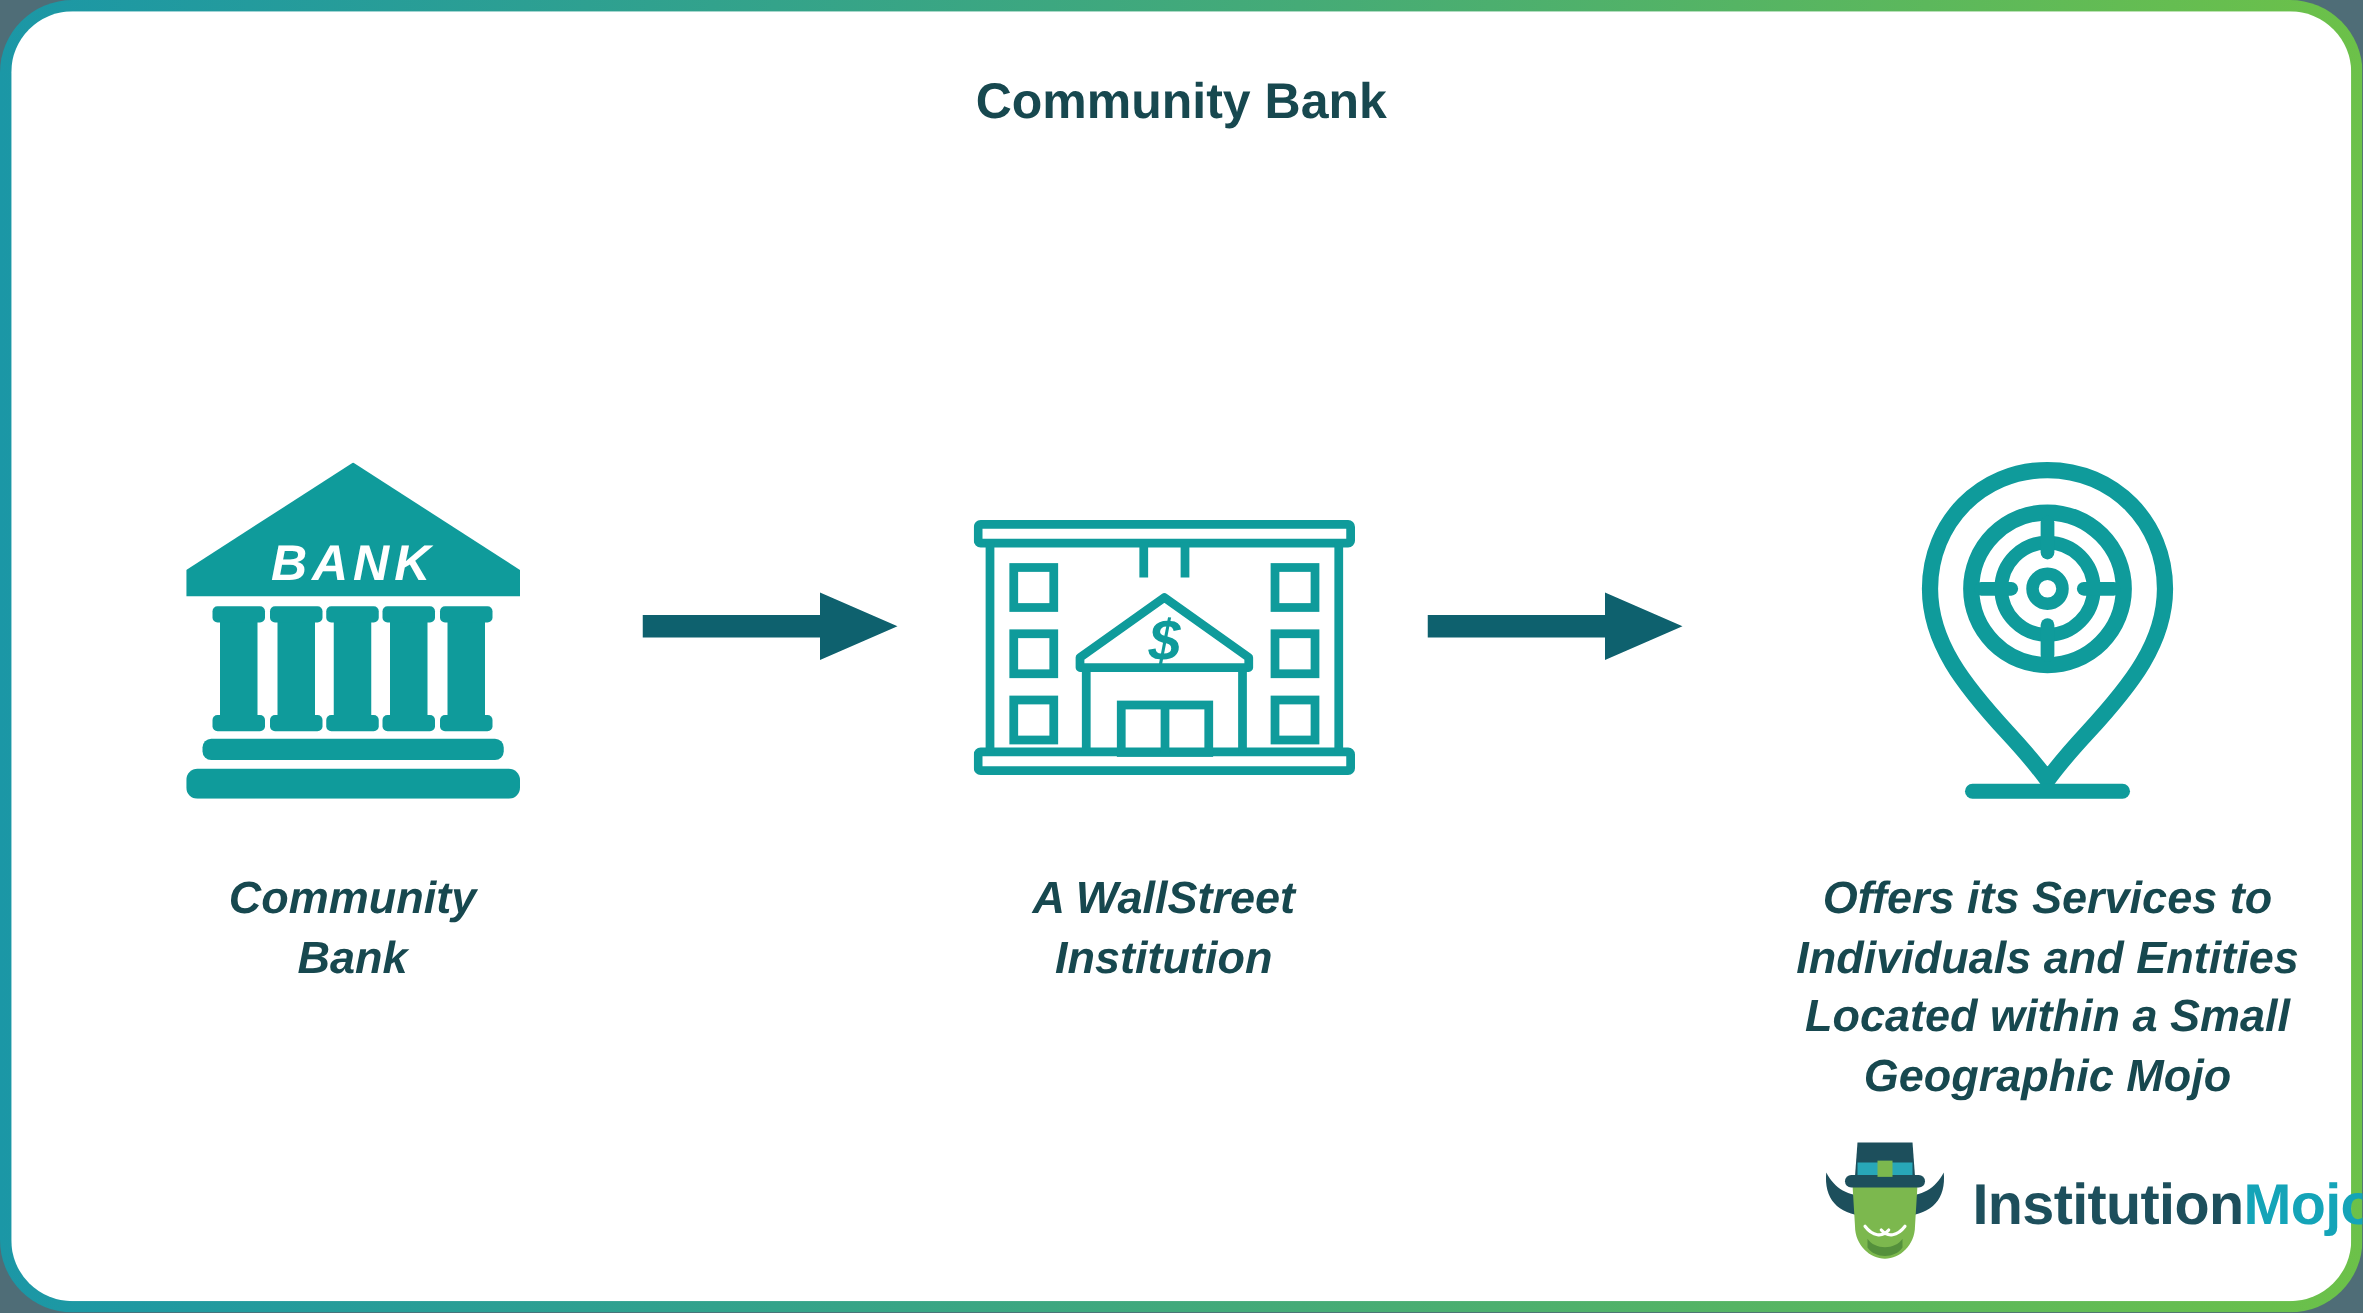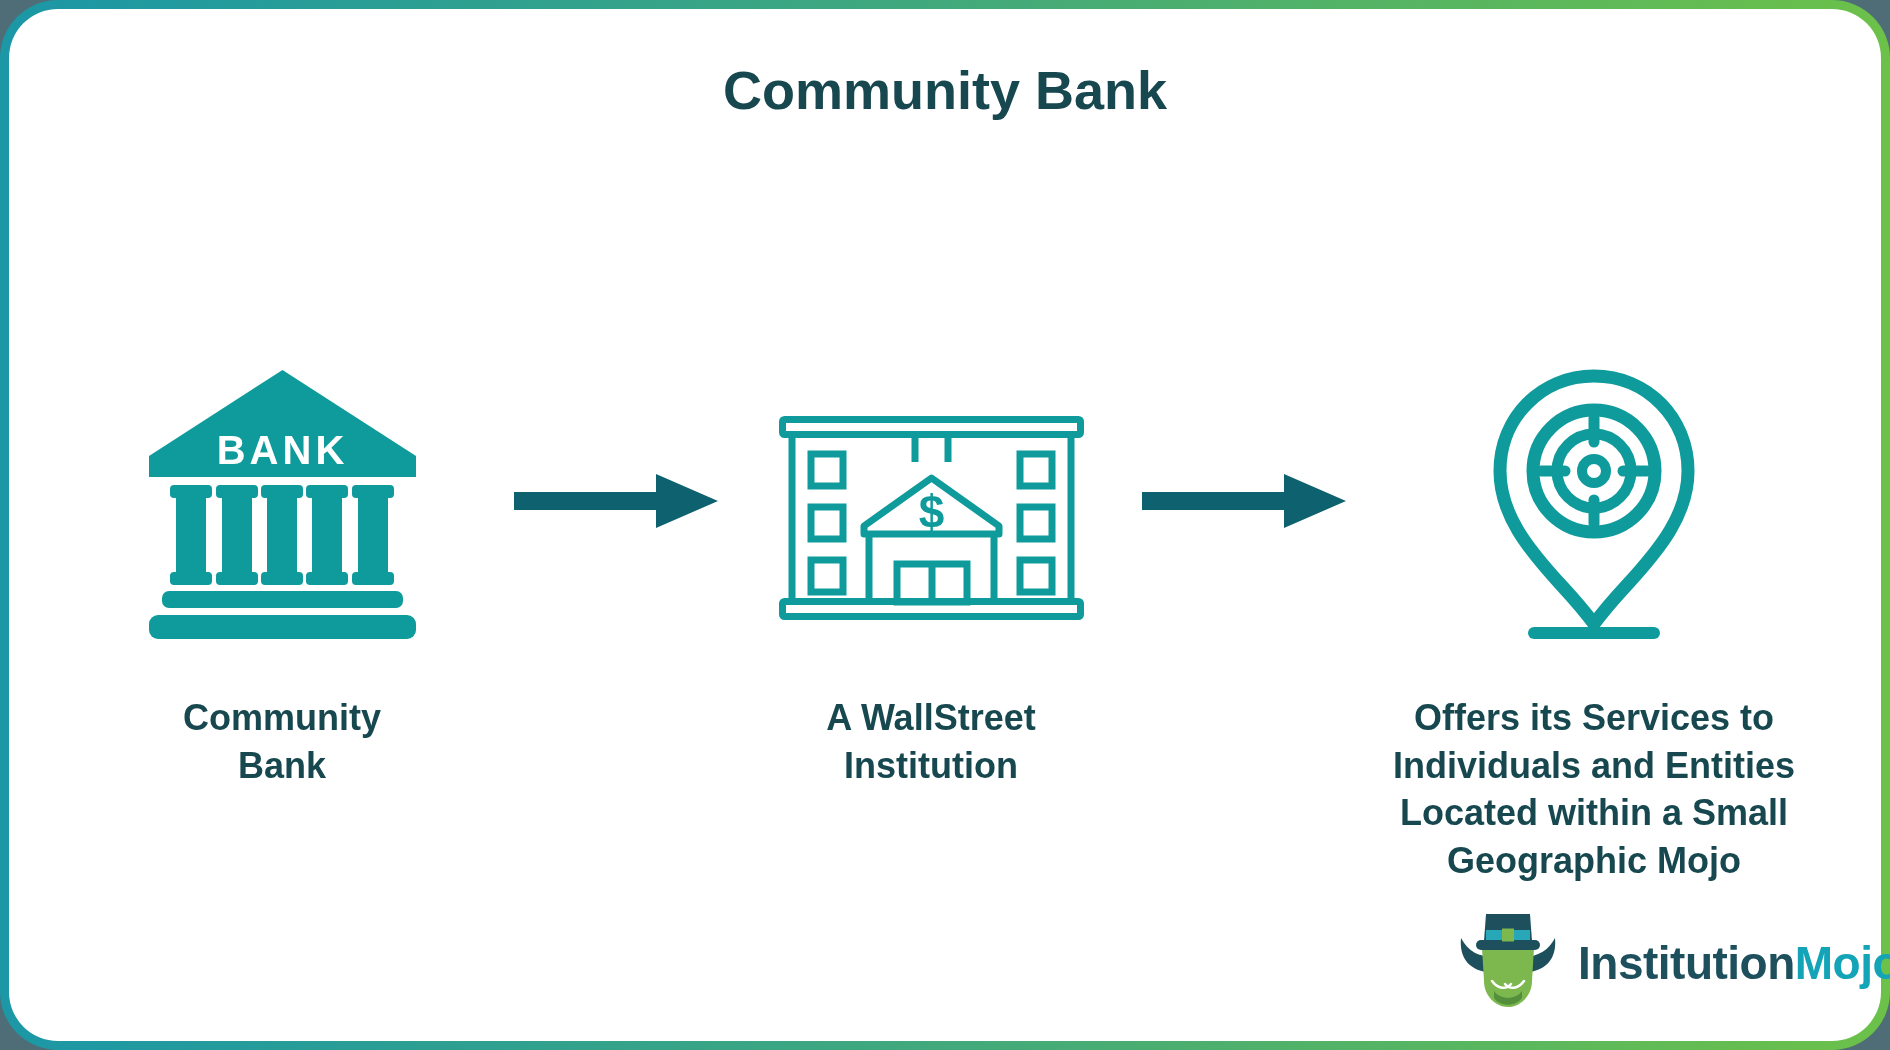--- a/index.html
+++ b/index.html
@@ -13,27 +13,27 @@
     position:absolute;inset:0;
     border-radius:58px;
     border:9px solid transparent;
     background:linear-gradient(#ffffff,#ffffff) padding-box,
                linear-gradient(90deg,#1b97a6 0%,#45ab77 55%,#6cc149 100%) border-box;
     box-sizing:border-box;
   }
   .title{
     position:absolute;top:50px;left:0;width:100%;
     text-align:center;
-    font-size:54px;font-weight:bold;color:#17484f;
+    font-size:40px;font-weight:bold;color:#17484f;
     letter-spacing:0px;
   }
-  .step{position:absolute;top:358px;}
+  .step{position:absolute;top:358px;font-style:italic;}
   .step-1{left:103px;width:340px;}
   .step-2{left:752px;width:340px;}
-  .step-3{left:1355px;width:460px;}
+  .step-3{left:1399px;width:460px;}
   .icon-box{height:275px;display:flex;align-items:center;justify-content:center;}
   .step-label{
     margin-top:52px;text-align:center;
     font-size:36px;font-weight:bold;color:#17484f;line-height:1.32;
   }
   .step-label span{white-space:nowrap;}
   .arrow{position:absolute;top:464px;width:205px;height:56px;}
   .arrow-1{left:505px;}
   .arrow-2{left:1133px;}
   .logo{

